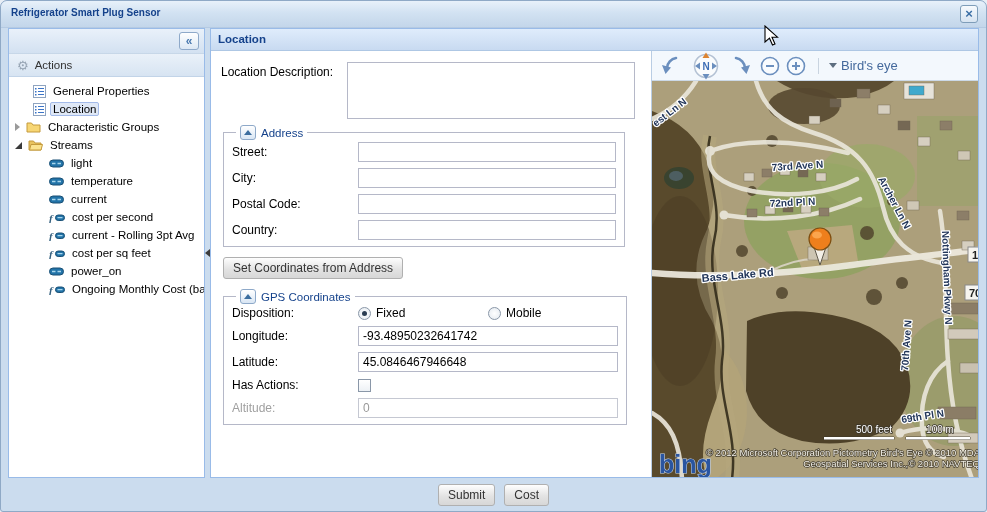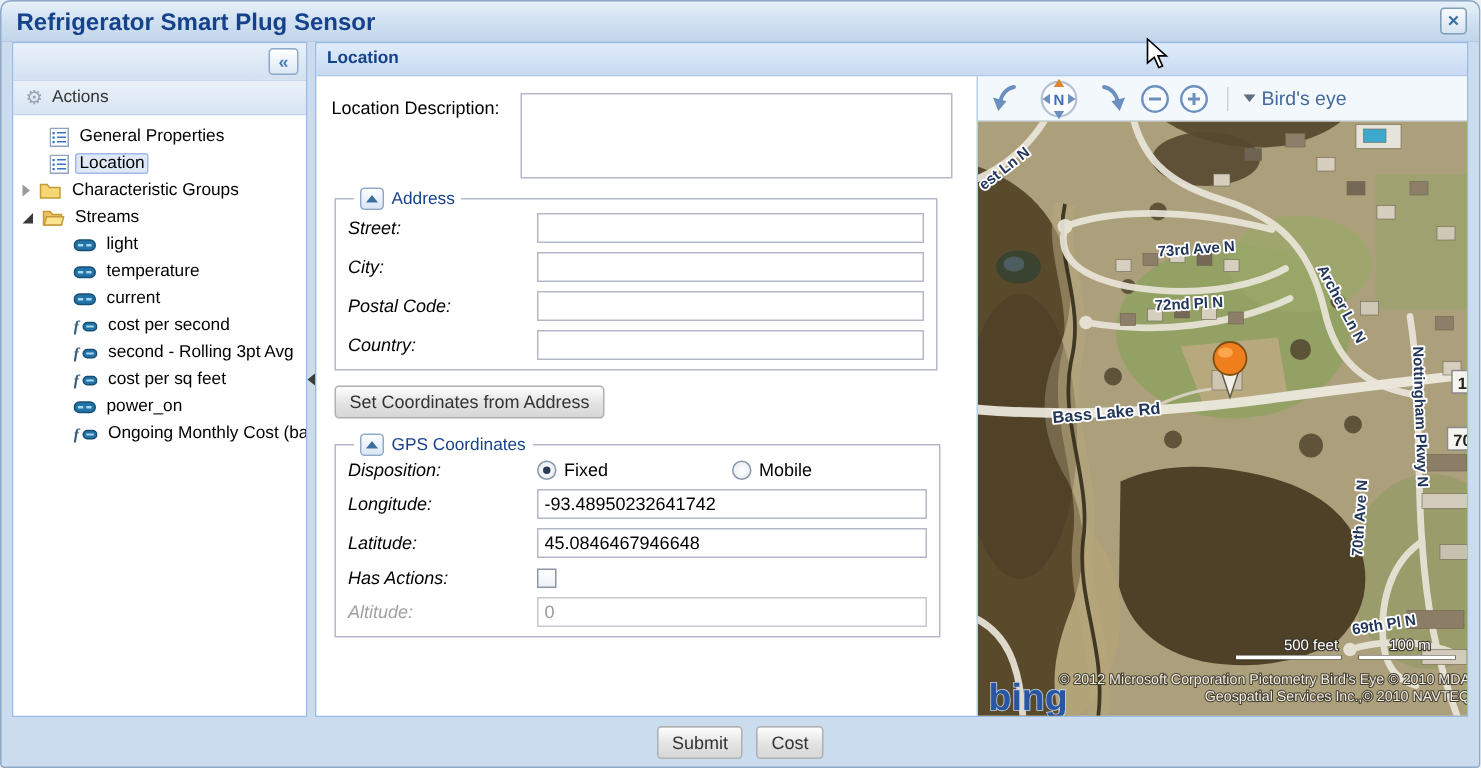--- a/index.html
+++ b/index.html
@@ -3,21 +3,21 @@
 <meta charset="utf-8">
 <style>
   * { margin:0; padding:0; box-sizing:border-box; }
   html,body { width:987px; height:512px; font-family:"Liberation Sans",sans-serif; background:#e8eef5; }
   .window { position:relative; width:987px; height:512px; background:#cbdcee; border:1px solid #8fa9c6; border-radius:7px 7px 3px 3px; overflow:hidden; }
 
   
   .titlebar { position:absolute; top:0; left:0; right:0; height:27px;
     background:linear-gradient(#e8f1fa,#d2e2f2 45%,#c3d6ea);
     border-bottom:1px solid #b5cae2; border-radius:6px 6px 0 0; }
-  .title-text { position:absolute; left:10px; top:6px; font-size:16px; font-weight:bold; color:#15428b; }
+  .title-text { position:absolute; left:10px; top:6px; font-size:10px; font-weight:bold; color:#15428b; }
   .win-close { position:absolute; right:8px; top:4px; width:18px; height:18px; border:1px solid #7e9db9; border-radius:3px;
     background:linear-gradient(#f7fafd,#d7e4f1); color:#3a6ea5; font-size:13px; font-weight:bold; line-height:16px; text-align:center; cursor:pointer; }
 
   
   .content { position:absolute; top:27px; left:7px; right:7px; bottom:33px; display:flex; }
 
   
   .sidebar { width:197px; display:flex; flex-direction:column; background:#fff; border:1px solid #99bbe8; }
   .sidebar-top { height:25px; background:linear-gradient(#e9f1fa,#d3e1f1); border-bottom:1px solid #c7d7e8; position:relative; }
   .collapse-btn { position:absolute; right:5px; top:3px; width:20px; height:18px; border:1px solid #8ea9c9; border-radius:3px;
@@ -47,21 +47,21 @@
   .form-col { width:440px; padding:11px 10px 6px 10px; background:#fff; overflow:hidden; font-size:12px; color:#000; }
   .frow { display:flex; align-items:flex-start; margin-bottom:6px; }
   .frow label { width:126px; padding-top:3px; flex:0 0 auto; }
   .txt { height:20px; border:1px solid #b5b8c8; font-size:12px; font-family:"Liberation Sans",sans-serif; padding:1px 4px; flex:1; background:#fff; color:#000; }
   textarea.txt { height:57px; resize:none; width:288px; flex:0 0 auto; }
   fieldset { border:1px solid #b5b8c8; margin:2px 16px 8px 2px; padding:2px 8px 4px 8px; }
   legend { display:flex; align-items:center; gap:5px; margin-left:4px; padding:0 4px; font-size:11.5px; color:#15428b; }
   .fld-toggle { width:16px; height:15px; border:1px solid #8ea9c9; border-radius:3px; background:linear-gradient(#ffffff,#d9e6f4); display:inline-flex; align-items:center; justify-content:center; cursor:pointer; }
   .fld-toggle i { width:0; height:0; border-bottom:5px solid #3c6e9f; border-left:4px solid transparent; border-right:4px solid transparent; }
   .frow.center { align-items:center; }
-  .frow.center label { padding-top:0;font-style:italic; }
+  .frow.center label { padding-top:0; }
   .radio { width:13px; height:13px; border-radius:50%; border:1px solid #8a97a8; background:radial-gradient(#ffffff,#e3e9ef); display:inline-block; position:relative; margin-right:5px; vertical-align:-2px; }
   .radio.checked::after { content:""; position:absolute; left:3px; top:3px; width:5px; height:5px; border-radius:50%; background:#2b3d52; }
   .radio-lbl { font-size:12px; }
   .radio-group { display:flex; flex:1; }
   .radio-opt { display:flex; align-items:center; width:130px; }
   .checkbox { width:13px; height:13px; border:1px solid #8a97a8; background:linear-gradient(#ffffff,#edf1f5); display:inline-block; }
   .disabled-lbl { color:#a0a0a0 !important; }
   .txt:disabled { color:#999; border-color:#c5c8d2; background:#fff; }
   .btn { display:inline-block; border:1px solid #b0b0b0; border-radius:3px; background:linear-gradient(#fefefe,#e3e3e3 55%,#d7d7d7); font-size:12px; color:#333; padding:3px 9px; cursor:pointer; font-family:"Liberation Sans",sans-serif; }
   .setcoords { margin:2px 0 8px 2px; }
@@ -200,21 +200,21 @@
         </div>
 
         <div class="tree-row ind-2">
           <span class="tico">
               <svg width="16" height="11">
                 <text x="0" y="9.5" font-family="Liberation Serif,serif" font-style="italic" font-weight="bold" font-size="11" fill="#35607f">f</text>
                 <rect x="6.5" y="3" width="9" height="5.5" rx="2.7" fill="#2273a8" stroke="#184f74"></rect>
                 <line x1="8.5" y1="5.7" x2="13.5" y2="5.7" stroke="#a8d6ec" stroke-width="1.3"></line>
               </svg>
             </span>
-          <span class="lbl">second - Rolling 3pt Avg</span>
+          <span class="lbl">current - Rolling 3pt Avg</span>
         </div>
 
         <div class="tree-row ind-2">
           <span class="tico">
               <svg width="16" height="11">
                 <text x="0" y="9.5" font-family="Liberation Serif,serif" font-style="italic" font-weight="bold" font-size="11" fill="#35607f">f</text>
                 <rect x="6.5" y="3" width="9" height="5.5" rx="2.7" fill="#2273a8" stroke="#184f74"></rect>
                 <line x1="8.5" y1="5.7" x2="13.5" y2="5.7" stroke="#a8d6ec" stroke-width="1.3"></line>
               </svg>
             </span>

